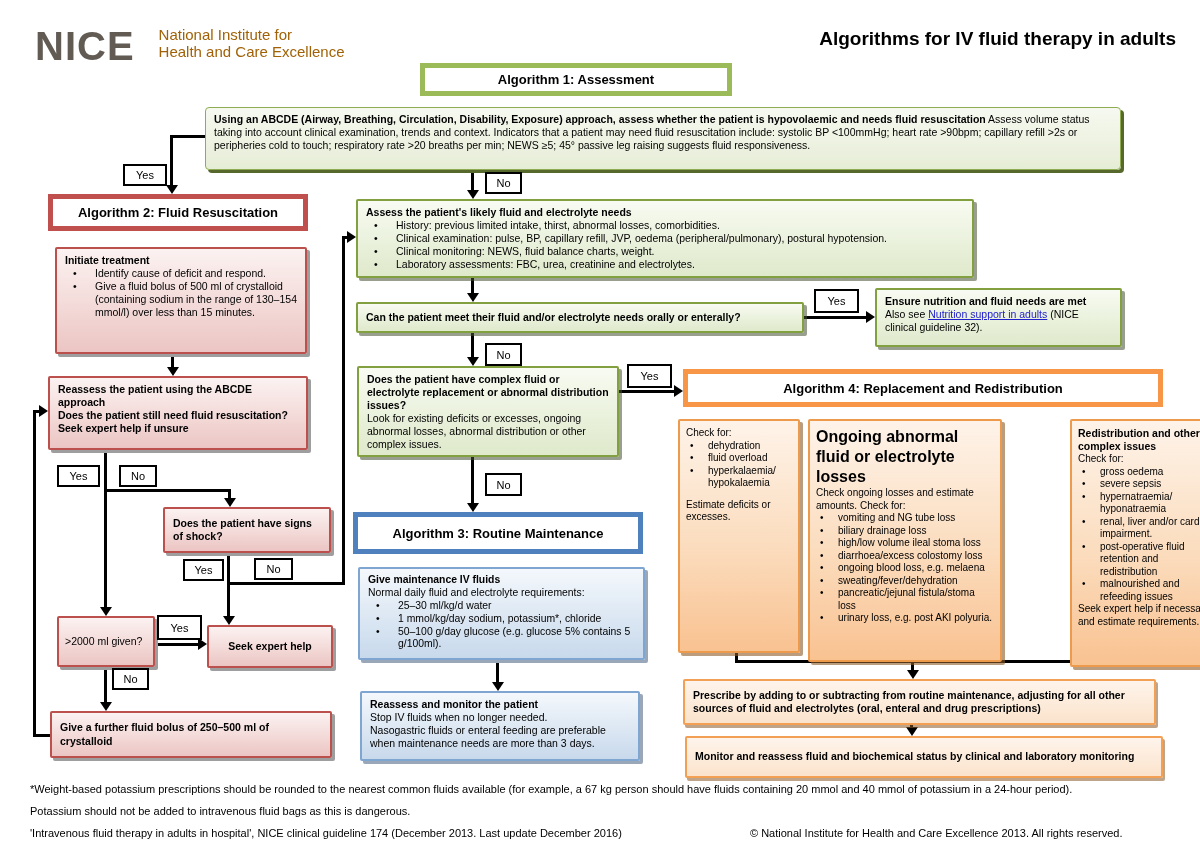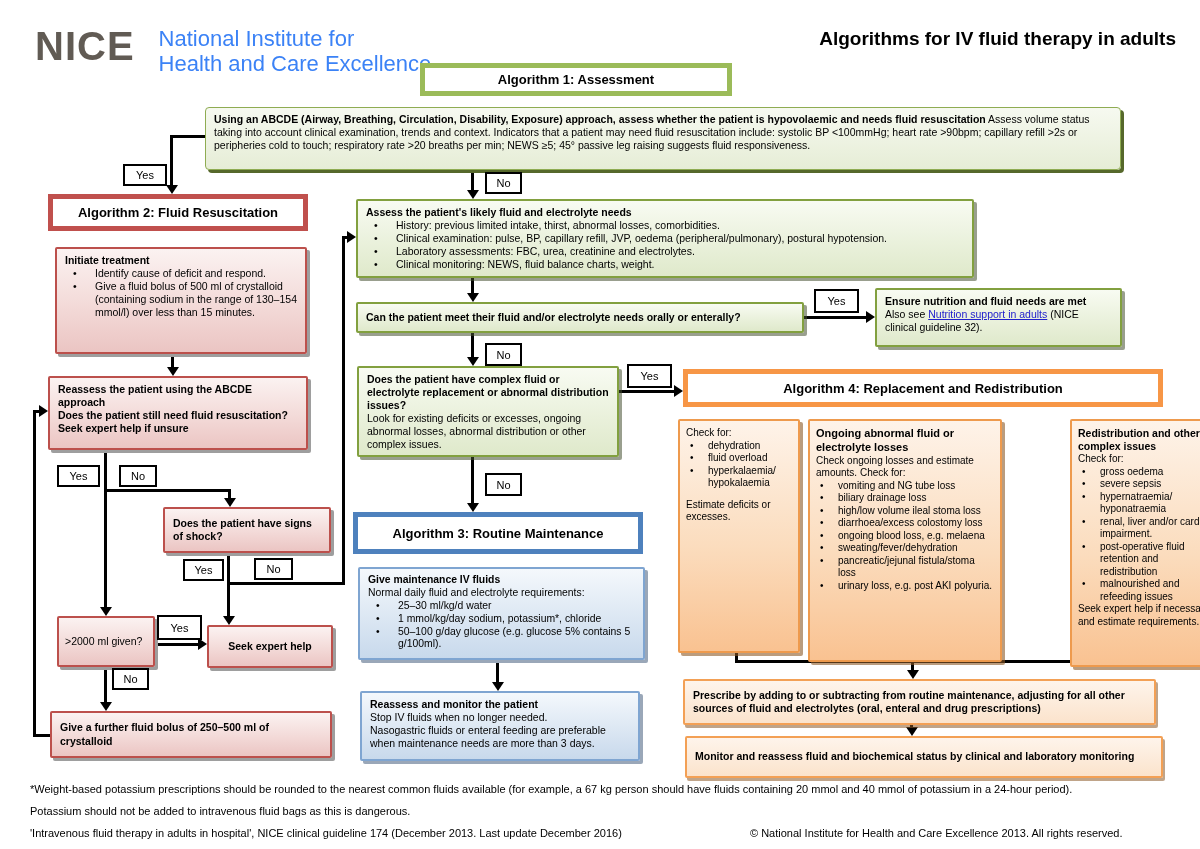--- a/index.html
+++ b/index.html
@@ -41,21 +41,21 @@
   .vcen{display:flex;flex-direction:column;justify-content:center;}
 
   
   .lab{background:#fff;border:2px solid #000;display:flex;align-items:center;justify-content:center;
        font-size:11px;}
 
   .link{color:#2222CC;text-decoration:underline;cursor:pointer;}
 
   
   .nice{font-weight:800;font-size:40px;letter-spacing:1px;color:#615B54;line-height:1;}
-  .nice-tag{font-size:22px;color:#3b82f6;line-height:1.15;}
+  .nice-tag{font-size:15px;color:#a16207;line-height:1.15;}
   .doc-title{font-weight:bold;font-size:19px;}
   .footnote{font-size:11px;}
   .colbox{font-size:10px;line-height:1.25;padding:6px 6px;}
 </style>
 </head>
 <body>
 
 <div class="ln" style="left:172px;top:135px;width:33px;height:3px"></div>
 <div class="ln" style="left:170px;top:135px;width:3px;height:51px"></div>
 <div class="ar-d" style="left:166px;top:185px"></div>
@@ -145,24 +145,24 @@
 
 <div class="abs box green" style="left:356px;top:199px;width:618px;height:79px">
   <div class="bold">Assess the patient's likely fluid and electrolyte needs</div>
   <div class="bul">
       <span>History: previous limited intake, thirst, abnormal losses, comorbidities.</span>
     </div>
   <div class="bul">
       <span>Clinical examination: pulse, BP, capillary refill, JVP, oedema (peripheral/pulmonary), postural hypotension.</span>
     </div>
   <div class="bul">
+      <span>Clinical monitoring: NEWS, fluid balance charts, weight.</span>
+    </div>
+  <div class="bul">
       <span>Laboratory assessments: FBC, urea, creatinine and electrolytes.</span>
-    </div>
-  <div class="bul">
-      <span>Clinical monitoring: NEWS, fluid balance charts, weight.</span>
     </div>
 </div>
 
 <div class="abs box green vcen bold" style="left:356px;top:302px;width:448px;height:31px;padding:2px 8px">Can the patient meet their fluid and/or electrolyte needs orally or enterally?</div>
 
 <div class="abs box green" style="left:875px;top:288px;width:247px;height:59px">
   <div class="bold">Ensure nutrition and fluid needs are met</div>
   <div><span>Also see </span><a class="link">Nutrition support in adults</a><span> (NICE clinical guideline 32).</span></div>
 </div>
 
@@ -222,21 +222,21 @@
   <div class="bul narrow">
       <span>fluid overload</span>
     </div>
   <div class="bul narrow">
       <span>hyperkalaemia/ hypokalaemia</span>
     </div>
   <div style="margin-top:9px">Estimate deficits or excesses.</div>
 </div>
 
 <div class="abs box orange colbox" style="left:808px;top:419px;width:194px;height:243px">
-  <div class="bold" style="font-size:11px">Ongoing abnormal fluid or electrolyte losses</div>
+  <div class="bold" style="font-size:16px">Ongoing abnormal fluid or electrolyte losses</div>
   <div>Check ongoing losses and estimate amounts. Check for:</div>
   <div class="bul narrow">
       <span>vomiting and NG tube loss</span>
     </div>
   <div class="bul narrow">
       <span>biliary drainage loss</span>
     </div>
   <div class="bul narrow">
       <span>high/low volume ileal stoma loss</span>
     </div>

